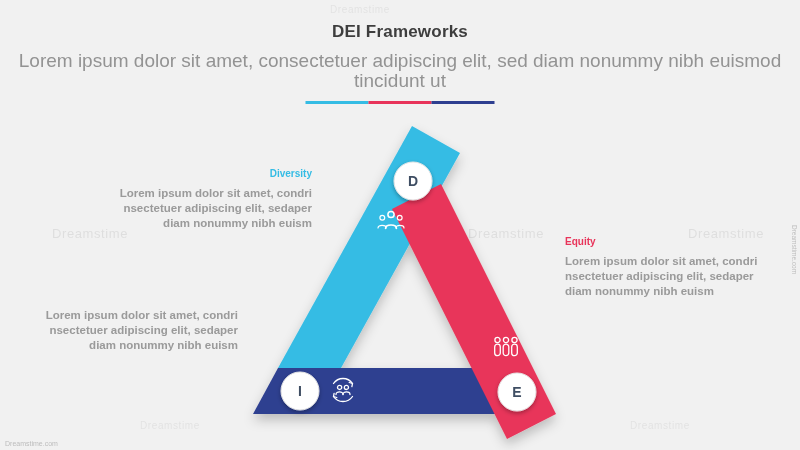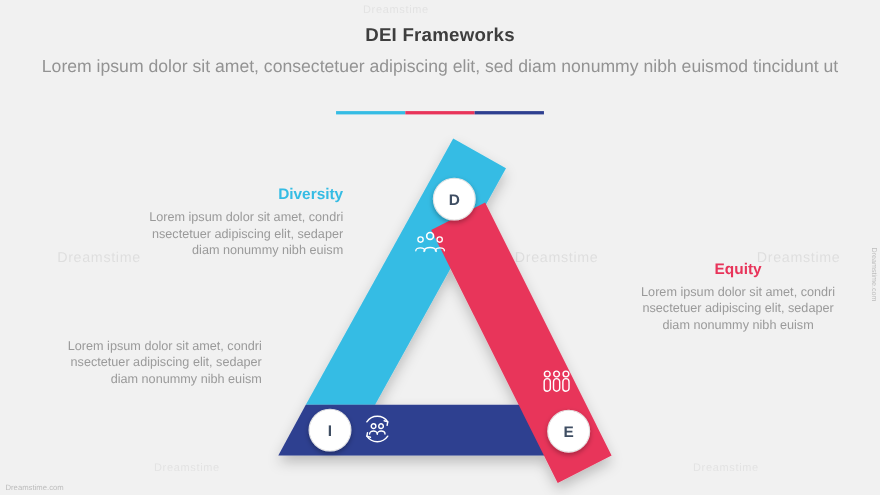--- a/index.html
+++ b/index.html
@@ -13,37 +13,37 @@
   .stage{position:absolute;inset:0;width:800px;height:450px;}
 
   
   .title{
     position:absolute;top:22px;left:0;width:100%;
     text-align:center;font-size:17px;font-weight:bold;
     color:#3e3e3e;letter-spacing:.2px;
   }
   .subtitle{
     position:absolute;top:51px;left:0;width:100%;
-    text-align:center;font-size:16px;color:#939393;line-height:20px;
+    text-align:center;font-size:19px;color:#939393;line-height:20px;
   }
   .divider{
     position:absolute;top:101px;left:50%;transform:translateX(-50%);
     display:flex;
   }
   .divider span{width:63px;height:3px;display:block;}
 
   
   .diagram{position:absolute;inset:0;width:800px;height:450px;}
 
   
   .item-block{position:absolute;}
-  .item-label{font-size:14px;font-weight:bold;margin-bottom:7px;}
-  .item-desc{font-size:11.5px;color:#9a9a9a;line-height:15px;}
+  .item-label{font-size:10px;font-weight:bold;margin-bottom:7px;}
+  .item-desc{font-size:11.5px;color:#9a9a9a;line-height:15px;font-weight:bold;}
   .block-diversity{left:90px;top:168px;width:222px;text-align:right;}
-  .block-equity{left:565px;top:236px;width:212px;text-align:center;}
+  .block-equity{left:565px;top:236px;width:212px;text-align:left;}
   .block-inclusion{left:30px;top:308px;width:208px;text-align:right;}
 
   
   .wm{
     position:absolute;font-size:13px;font-weight:normal;color:#666;
     opacity:.13;letter-spacing:.6px;white-space:nowrap;pointer-events:none;
   }
   .wm.small{font-size:10px;opacity:.10;}
   .wm-corner-left{
     position:absolute;left:5px;bottom:3px;font-size:7px;color:#b3b3b3;opacity:.85;

